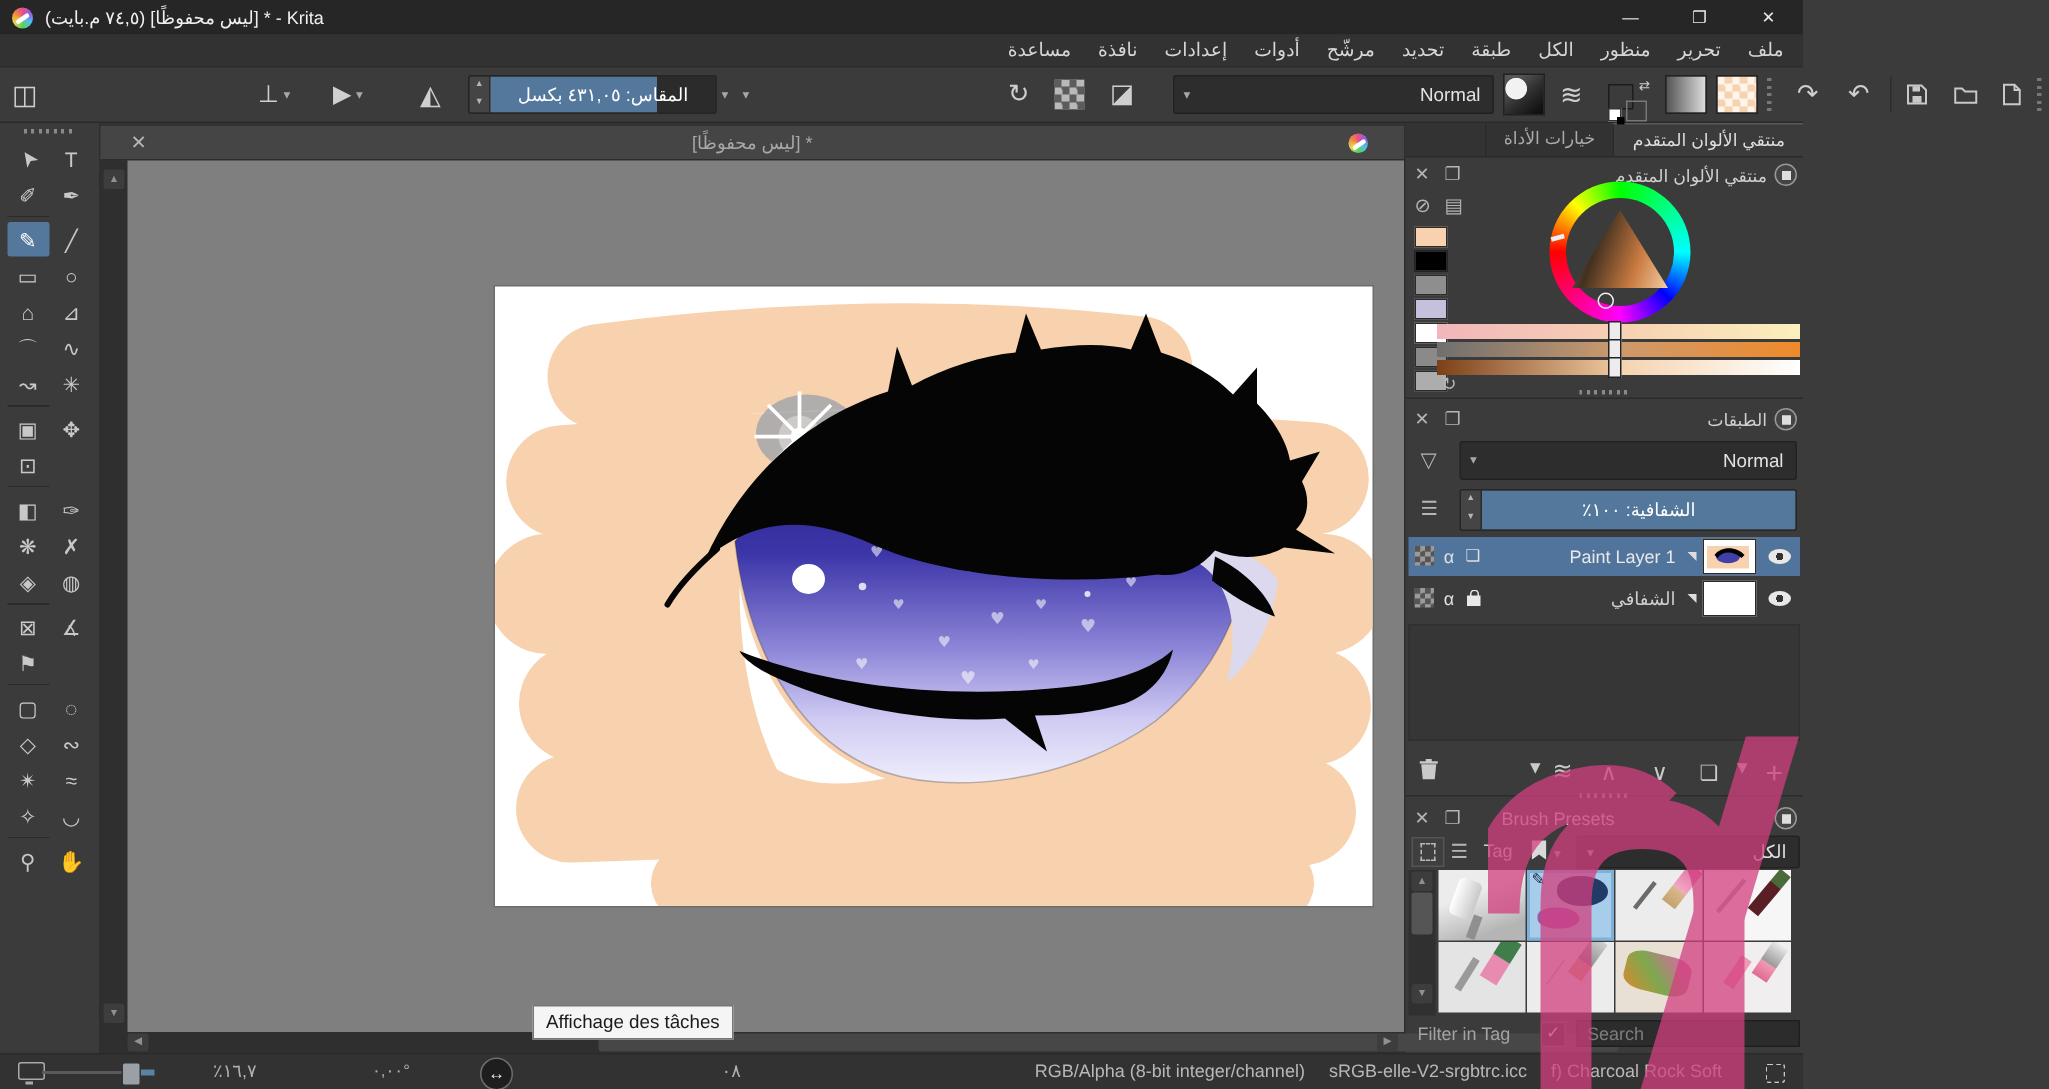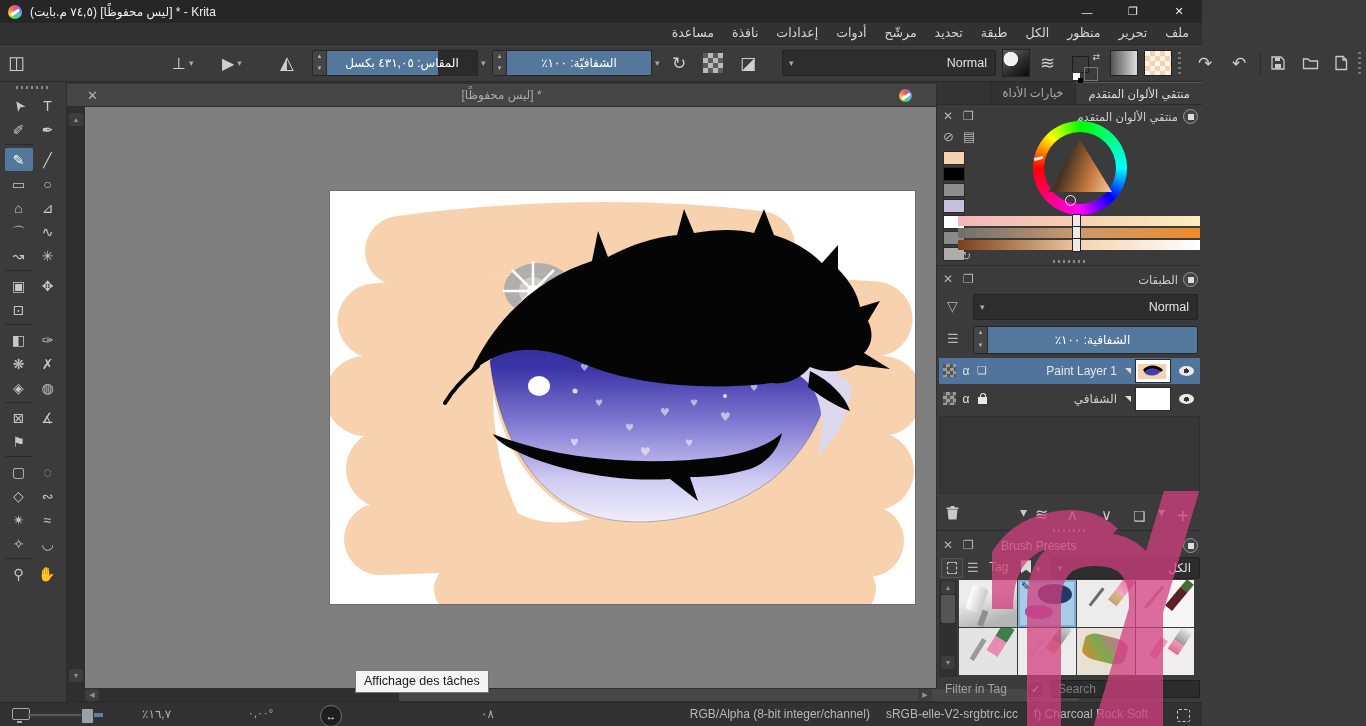--- a/index.html
+++ b/index.html
@@ -210,30 +210,20 @@
           </div>
         <div class="spinfield" style="flex:1">
           <div class="spinfill" style="width:74%"></div>
           <span class="spintext" dir="rtl">المقاس: ٤٣١,٠٥ بكسل</span>
         </div>
       </div>
       <span class="caret">▾</span>
     </div>
 
     <div class="tb" style="left:492px">
-      <div class="spinbox" style="width:158px">
-        <div class="spincol">
-            <span>▲</span>
-            <span>▼</span>
-          </div>
-        <div class="spinfield" style="flex:1">
-          <div class="spinfill" style="width:100%"></div>
-          <span class="spintext" dir="rtl">الشفافيّة: ١٠٠٪</span>
-        </div>
-      </div>
       <span class="caret">▾</span>
     </div>
 
     <div class="tb" style="left:672px">
         <span class="tb-ico" style="font-size:17px">↻</span>
       </div>
     <div class="tb" style="left:703px">
         <span class="checker" style="width:20px;height:20px;display:inline-block"></span>
       </div>
     <div class="tb" style="left:740px">

